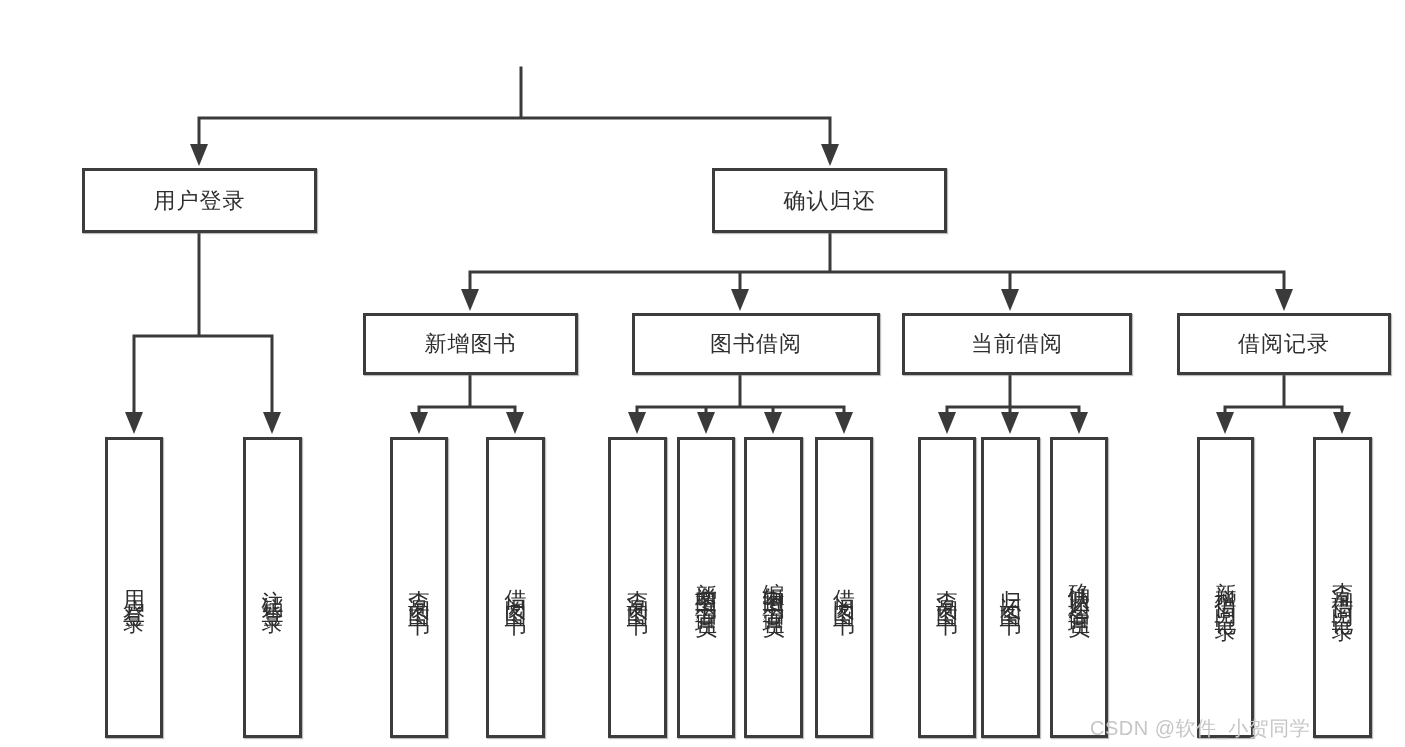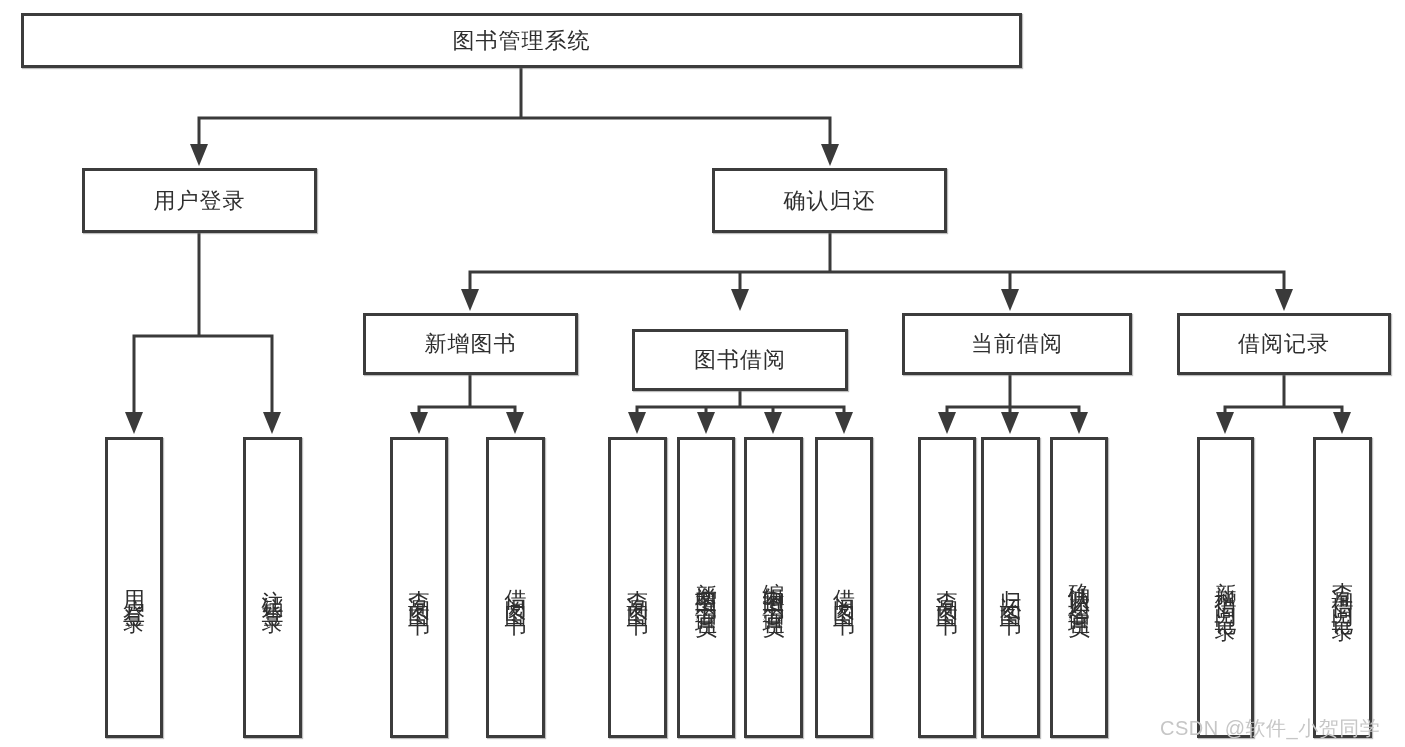--- a/index.html
+++ b/index.html
@@ -33,21 +33,21 @@
   }
   .node .vtext {
     writing-mode: vertical-rl;
     text-orientation: mixed;
     letter-spacing: 8px;
     white-space: nowrap;
   }
   .node .vtext.long { letter-spacing: 5px; }
   #watermark {
     position: absolute;
-    left: 1160px;
+    left: 1090px;
     top: 715px;
     font-size: 20px;
     color: #c6c6c6;
     letter-spacing: 0.5px;
     z-index: 10;
     white-space: nowrap;
   }
 </style>
 </head>
 <body>
@@ -80,35 +80,32 @@
       <polygon points="764,412 782,412 773,434"></polygon>
       <polygon points="835,412 853,412 844,434"></polygon>
       <polygon points="938,412 956,412 947,434"></polygon>
       <polygon points="1001,412 1019,412 1010,434"></polygon>
       <polygon points="1070,412 1088,412 1079,434"></polygon>
       <polygon points="1216,412 1234,412 1225,434"></polygon>
       <polygon points="1333,412 1351,412 1342,434"></polygon>
     </g>
   </svg>
 
-  <div class="node" style="left:21px; top:13px; width:1001px; height:55px;">
-    <span>图书管理系统</span>
-  </div>
 
   <div class="node" style="left:82px; top:168px; width:235px; height:65px;">
     <span>用户登录</span>
   </div>
   <div class="node" style="left:712px; top:168px; width:235px; height:65px;">
     <span>确认归还</span>
   </div>
 
   <div class="node" style="left:363px; top:313px; width:215px; height:62px;">
     <span>新增图书</span>
   </div>
-  <div class="node" style="left:632px; top:329px; width:216px; height:62px;">
+  <div class="node" style="left:632px; top:313px; width:248px; height:62px;">
     <span>图书借阅</span>
   </div>
   <div class="node" style="left:902px; top:313px; width:230px; height:62px;">
     <span>当前借阅</span>
   </div>
   <div class="node" style="left:1177px; top:313px; width:214px; height:62px;">
     <span>借阅记录</span>
   </div>
 
   <div class="node" style="left:105px; top:437px; width:58px; height:301px;">

